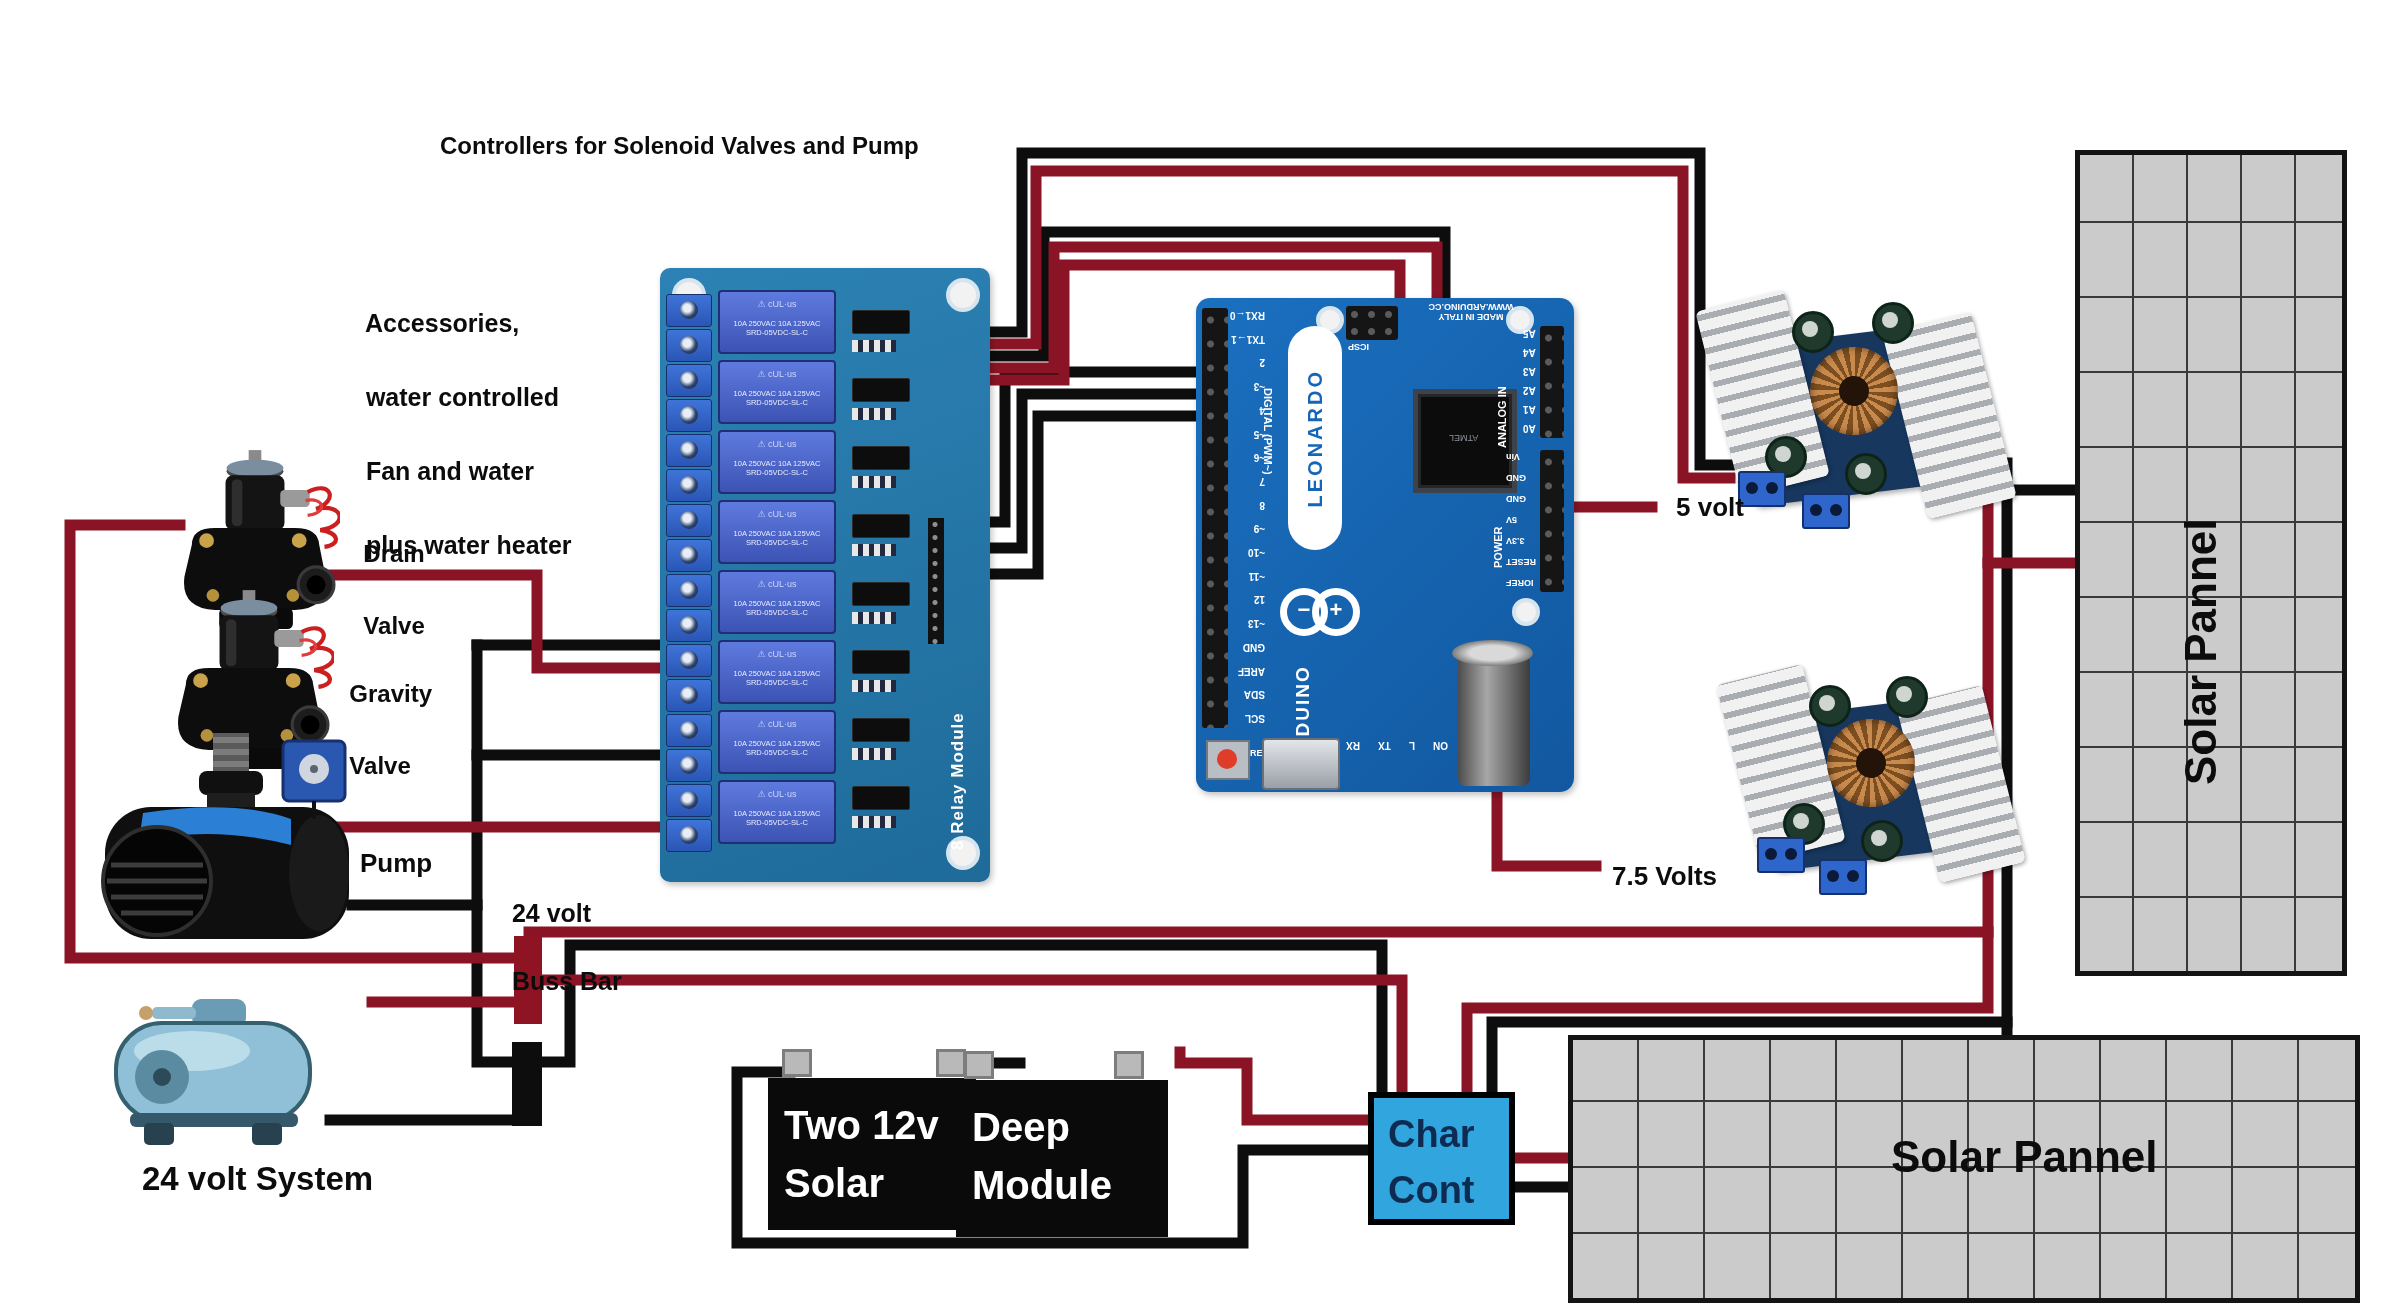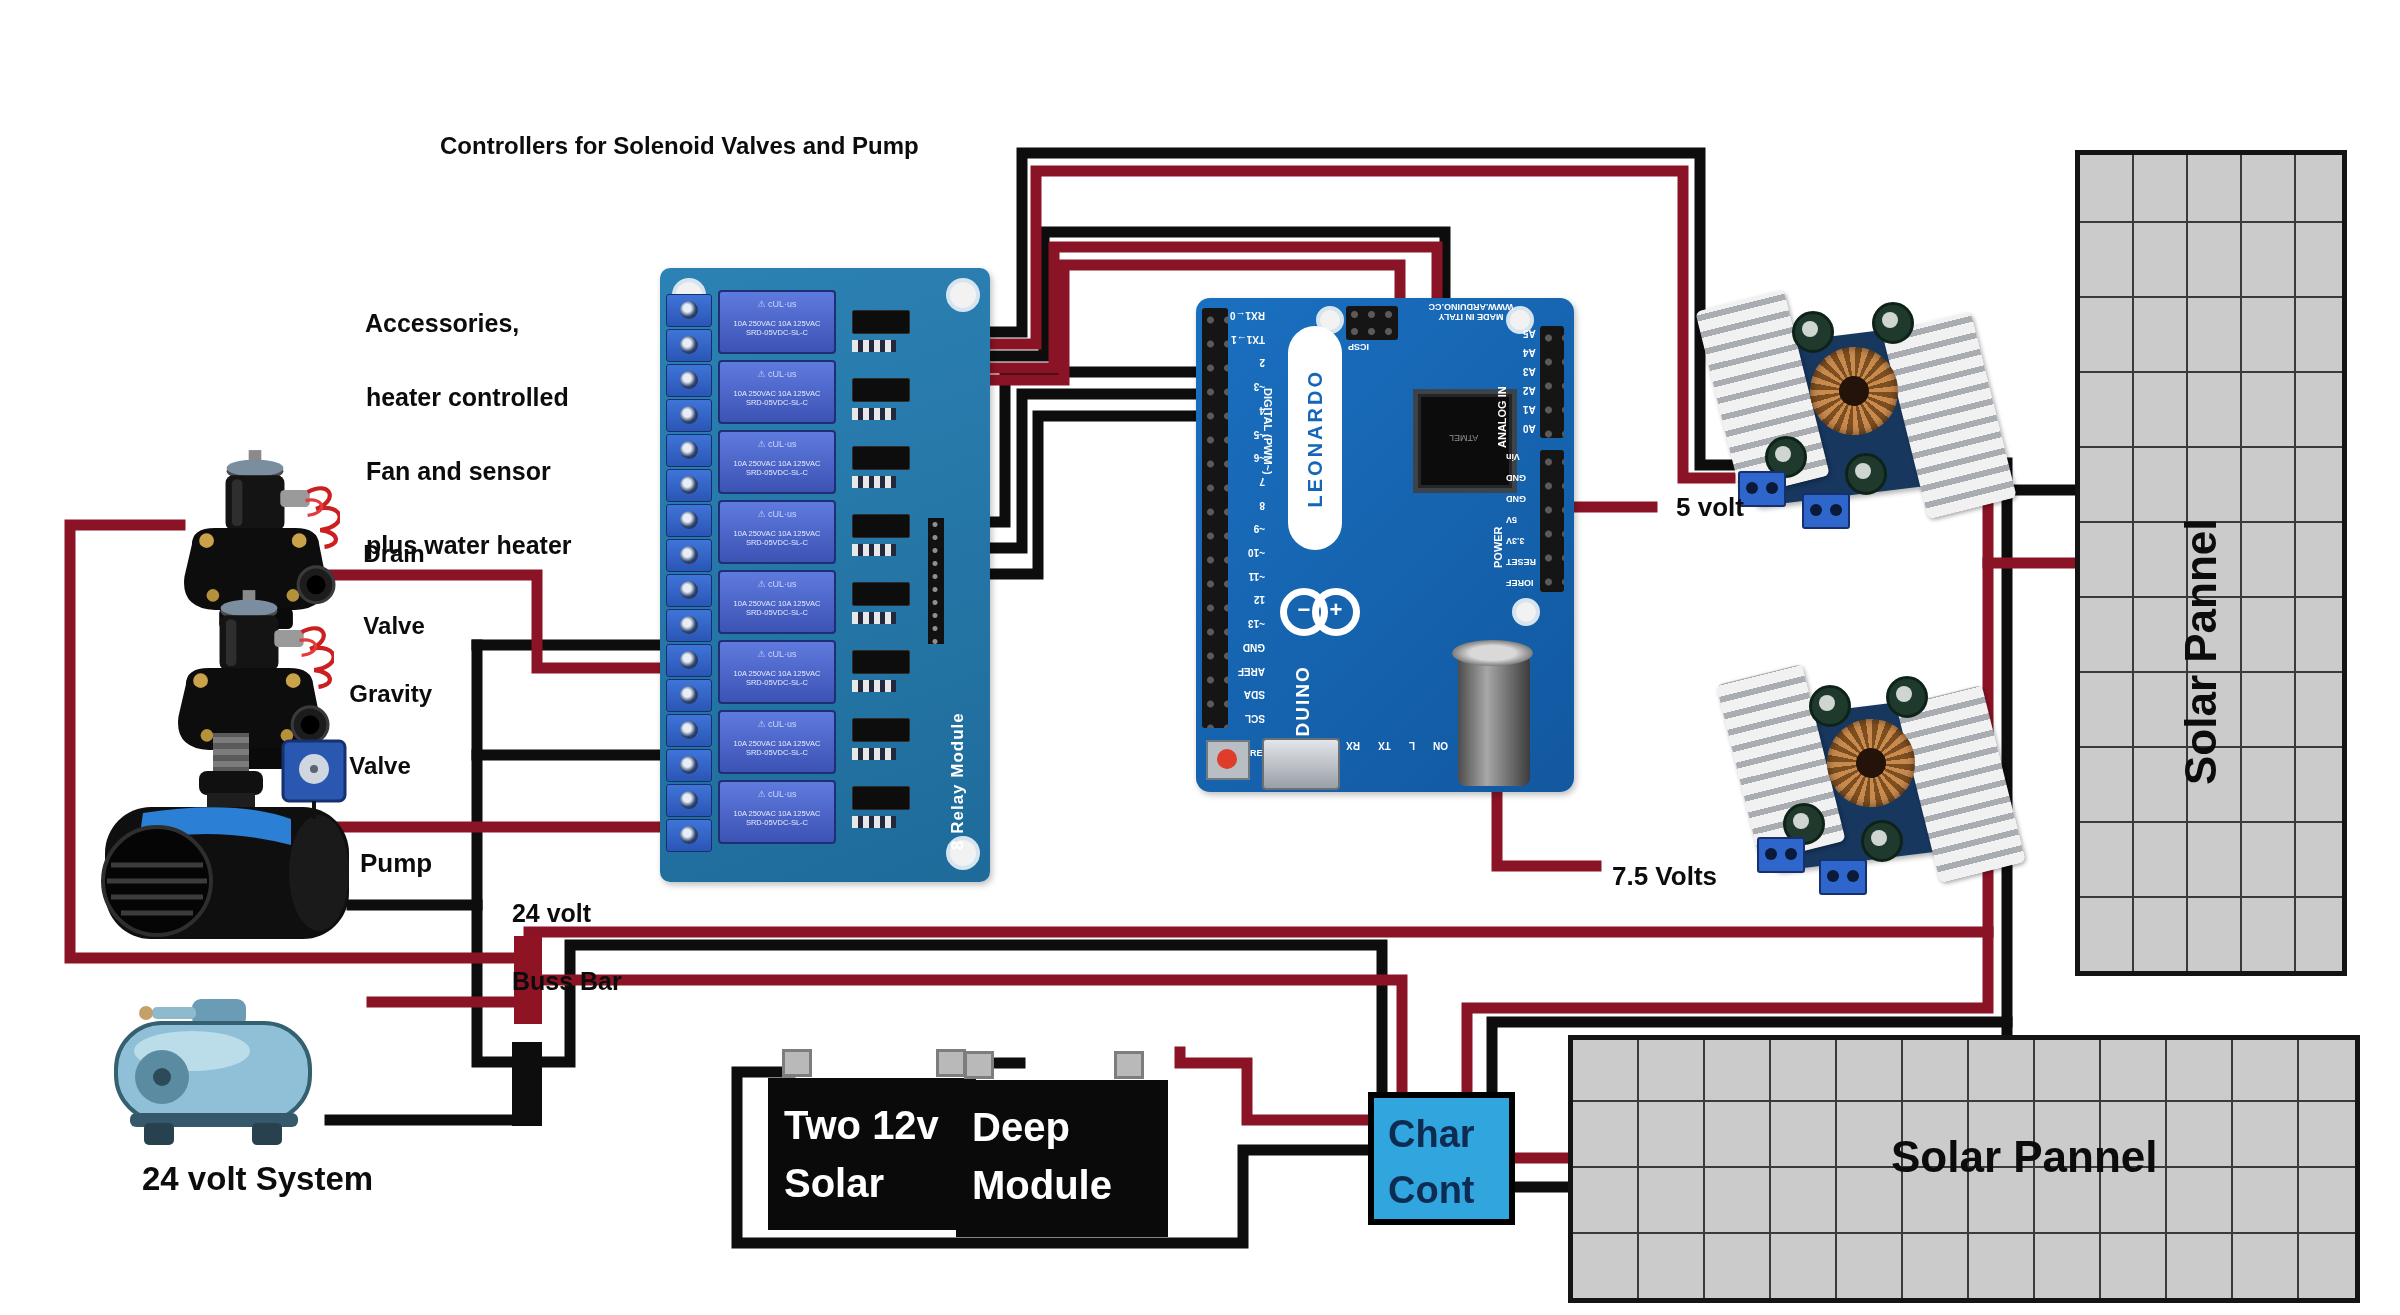--- a/index.html
+++ b/index.html
@@ -146,22 +146,22 @@
   <polyline class="wr" points="1513,1158 1572,1158"></polyline>
 
   <rect x="514" y="936" width="28" height="88" fill="#8e1424"></rect>
   <rect x="512" y="1042" width="30" height="84" fill="#0d0d0d"></rect>
 </svg>
 
 <div class="abs lbl" style="left:440px;top:132px;font-size:24px;">Controllers for Solenoid Valves and Pump</div>
 
 <div class="abs lbl" style="left:352px;top:268px;font-size:25px;line-height:37px;">
   <span>Accessories,</span><br>
-  <span>heater controlled</span><br>
-  <span>Fan and sensor</span><br>
+  <span>water controlled</span><br>
+  <span>Fan and water</span><br>
   <span>plus water heater</span>
 </div>
 
 <div class="abs lbl" style="left:350px;top:500px;font-size:24px;line-height:36px;">
   <span>Drain</span><br>
   <span>Valve</span>
 </div>
 
 <div class="abs lbl" style="left:336px;top:640px;font-size:24px;line-height:36px;">
   <span>Gravity</span><br>

